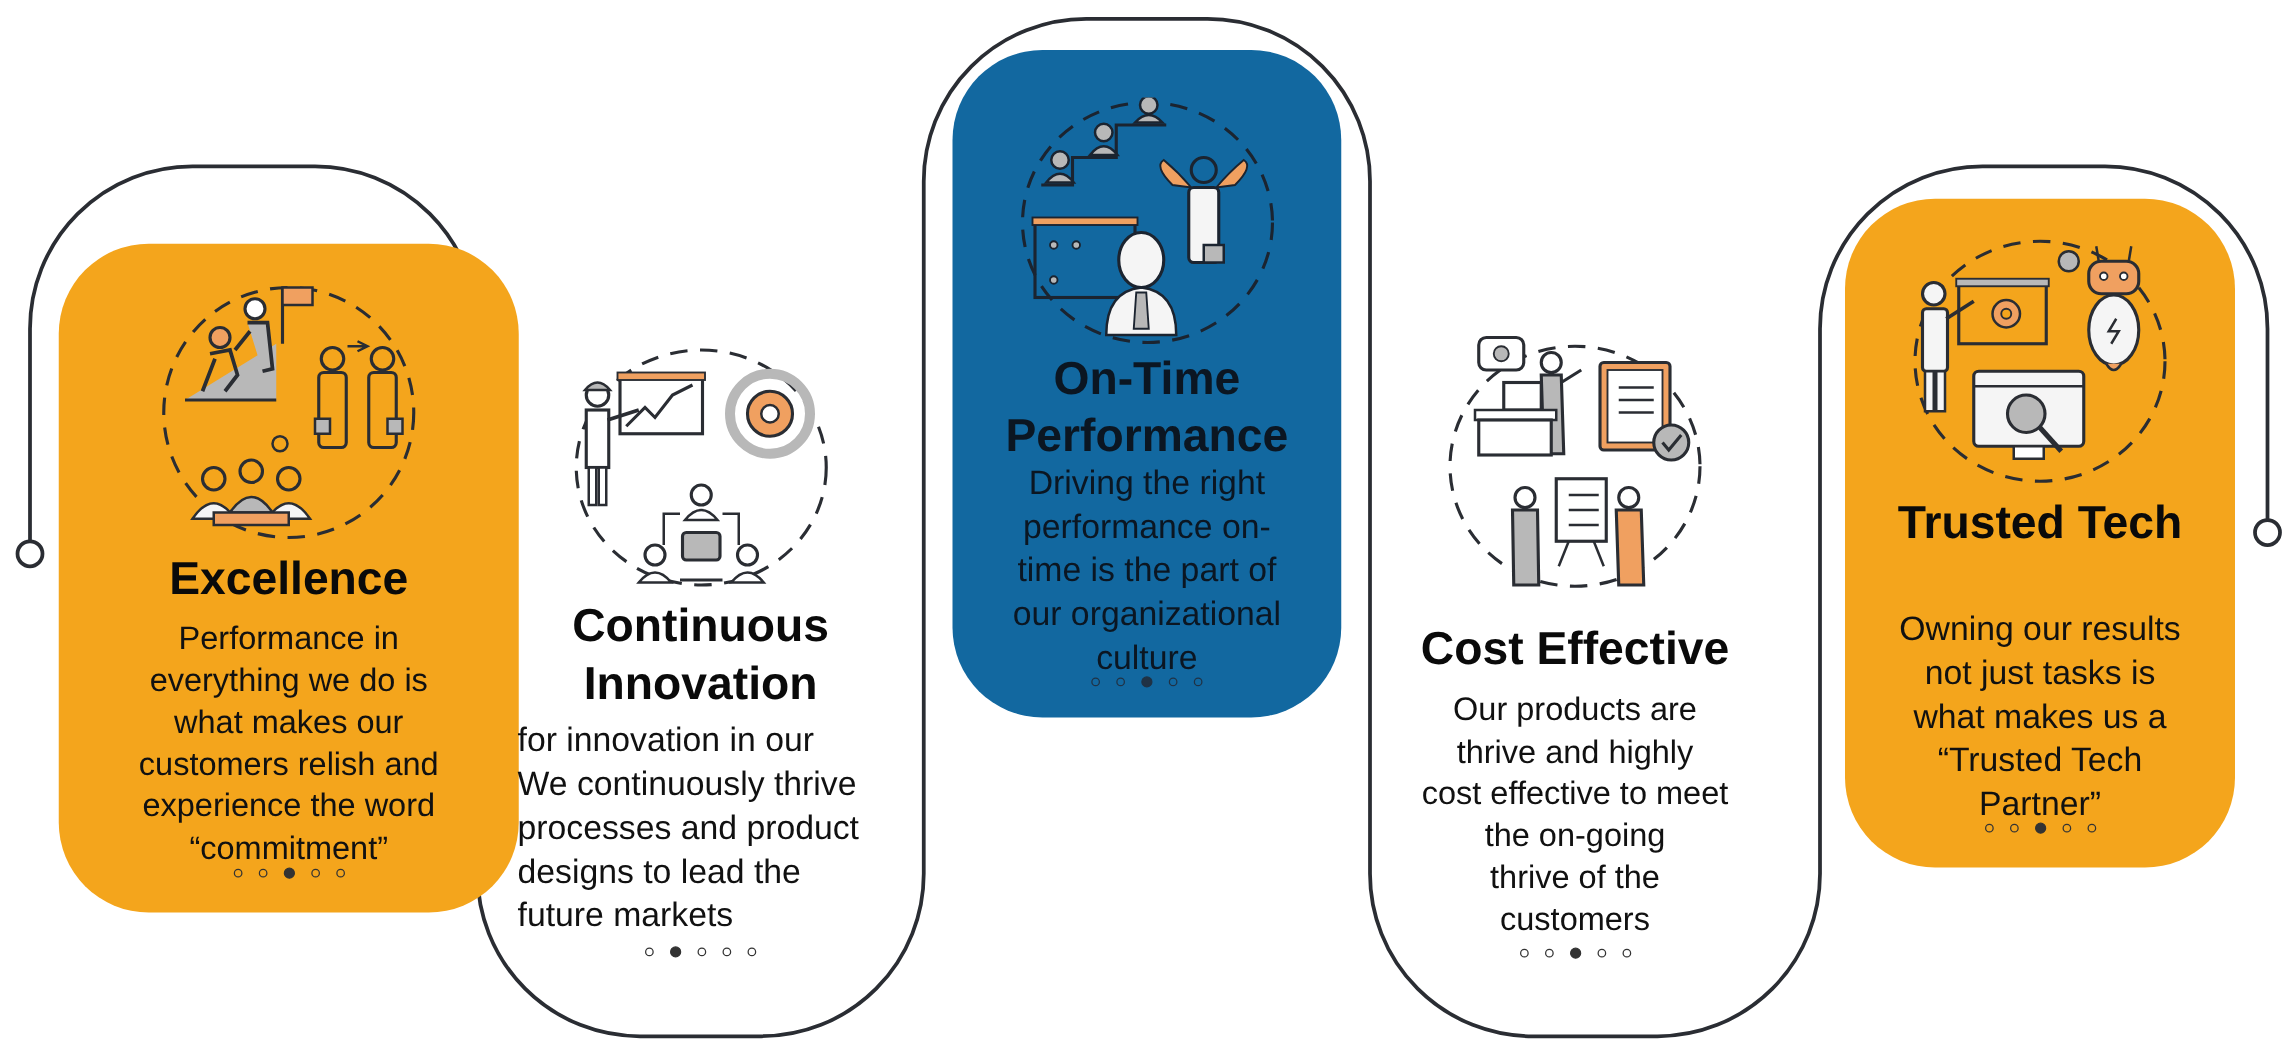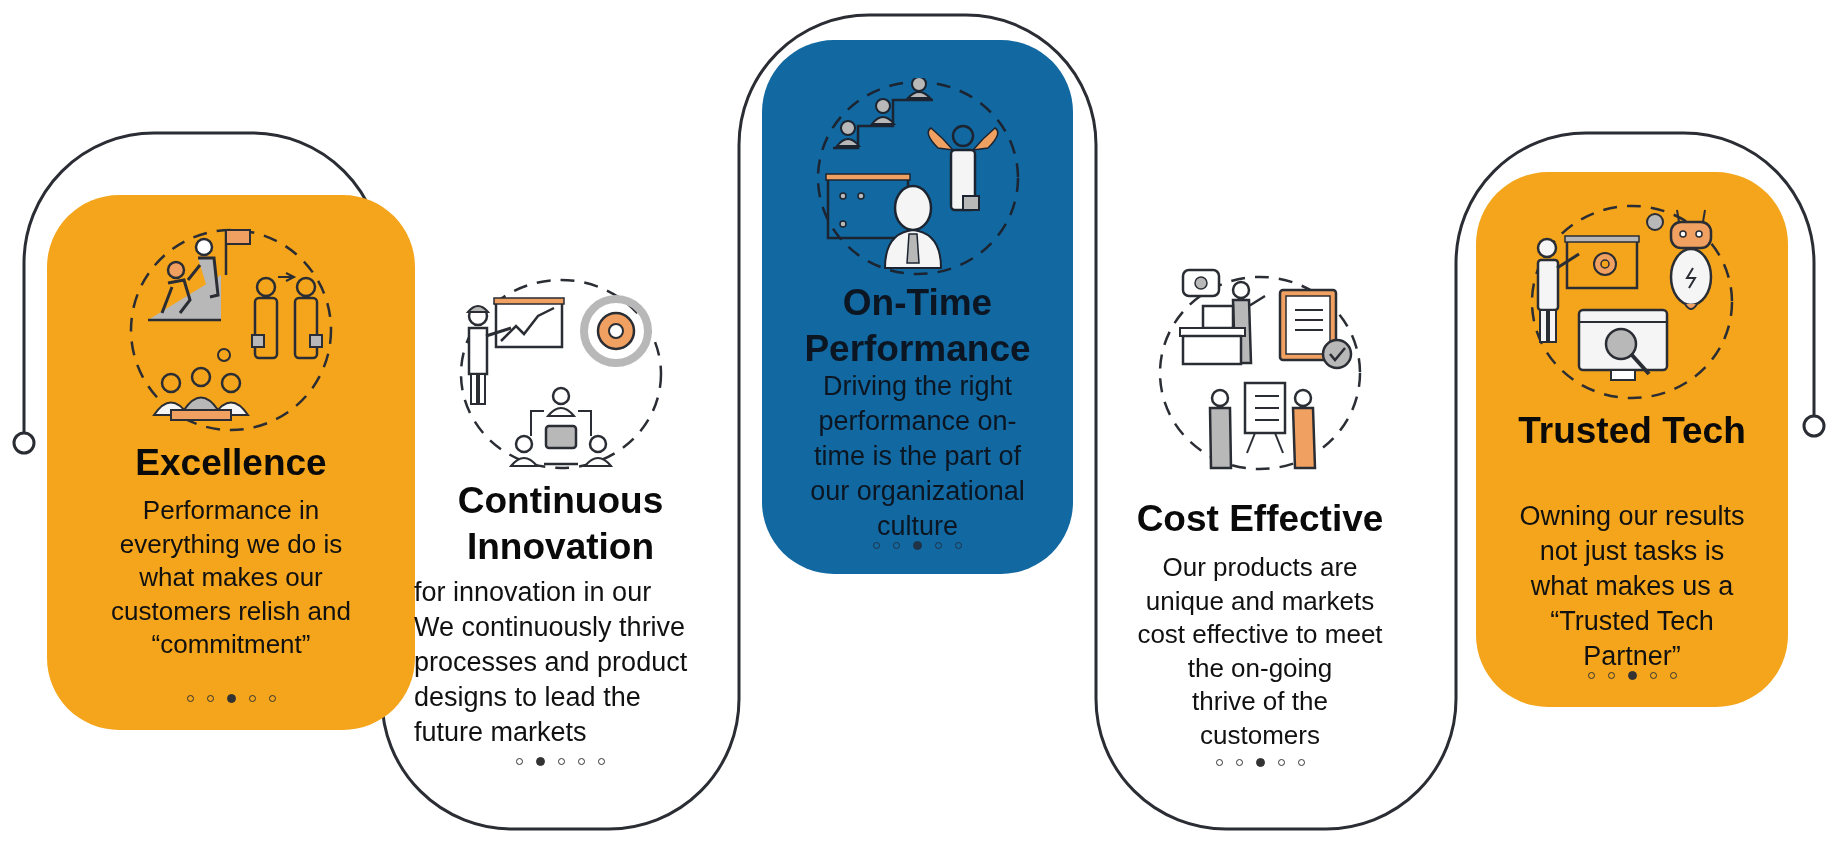--- a/index.html
+++ b/index.html
@@ -60,20 +60,21 @@
       <rect x="45" y="185" width="60" height="10" fill="#F0A060" stroke="#2A2D33" stroke-width="2"></rect>
       <circle cx="98" cy="130" r="6" fill="none" stroke="#2A2D33" stroke-width="2"></circle>
     </svg>
   </div>
   <div class="title" style="top:245px;">Excellence</div>
   <div class="desc" style="top:299px;">
     <div>Performance in</div>
     <div>everything we do is</div>
     <div>what makes our</div>
     <div>customers relish and</div>
+    <div>experience the word</div>
     <div>“commitment”</div>
   </div>
   <div class="dots" style="top:500px;">
     <span class="dot"></span>
     <span class="dot"></span>
     <span class="dot on"></span>
     <span class="dot"></span>
     <span class="dot"></span>
   </div>
 </div>
@@ -198,36 +199,36 @@
       <line x1="120" y1="165" x2="128" y2="185" stroke="#2A2D33" stroke-width="2"></line>
       <circle cx="65" cy="130" r="8" fill="#fff" stroke="#2A2D33" stroke-width="2.5"></circle>
       <path d="M55 140 L75 140 L76 200 L56 200 Z" fill="#B8B8B8" stroke="#2A2D33" stroke-width="2.5"></path>
       <circle cx="148" cy="130" r="8" fill="#fff" stroke="#2A2D33" stroke-width="2.5"></circle>
       <path d="M138 140 L158 140 L160 200 L140 200 Z" fill="#F0A060" stroke="#2A2D33" stroke-width="2.5"></path>
     </svg>
   </div>
   <div class="title" style="top:228px;">Cost Effective</div>
   <div class="desc" style="top:283px;">
     <div>Our products are</div>
-    <div>unique and markets</div>
+    <div>thrive and highly</div>
     <div>cost effective to meet</div>
     <div>the on-going</div>
     <div>thrive of the</div>
     <div>customers</div>
   </div>
   <div class="dots" style="top:491px;">
     <span class="dot"></span>
     <span class="dot"></span>
     <span class="dot on"></span>
     <span class="dot"></span>
     <span class="dot"></span>
   </div>
 </div>
 
-<div class="card orange" style="left:1476px;top:159px;width:312px;height:535px;margin-top:13px;">
+<div class="card orange" style="left:1476px;top:159px;width:312px;height:535px;">
   <div class="icon-wrap" style="top:30px;width:210px;height:200px;">
     <svg width="210" height="200" viewBox="0 0 210 200">
       <ellipse cx="105" cy="100" rx="100" ry="96" fill="none" stroke="#2A2D33" stroke-width="2.5" stroke-dasharray="14 10"></ellipse>
       <rect x="40" y="38" width="70" height="48" fill="none" stroke="#2A2D33" stroke-width="2.5"></rect>
       <rect x="38" y="34" width="74" height="6" fill="#B8B8B8" stroke="#2A2D33" stroke-width="1.5"></rect>
       <circle cx="78" cy="62" r="11" fill="#F0A060" stroke="#2A2D33" stroke-width="2"></circle>
       <circle cx="78" cy="62" r="4" fill="#F4A51C" stroke="#2A2D33" stroke-width="1.5"></circle>
       <circle cx="20" cy="46" r="9" fill="#F5F5F5" stroke="#2A2D33" stroke-width="2.5"></circle>
       <rect x="11" y="58" width="20" height="50" rx="3" fill="#F5F5F5" stroke="#2A2D33" stroke-width="2.5"></rect>
       <line x1="30" y1="66" x2="52" y2="52" stroke="#2A2D33" stroke-width="3"></line>

